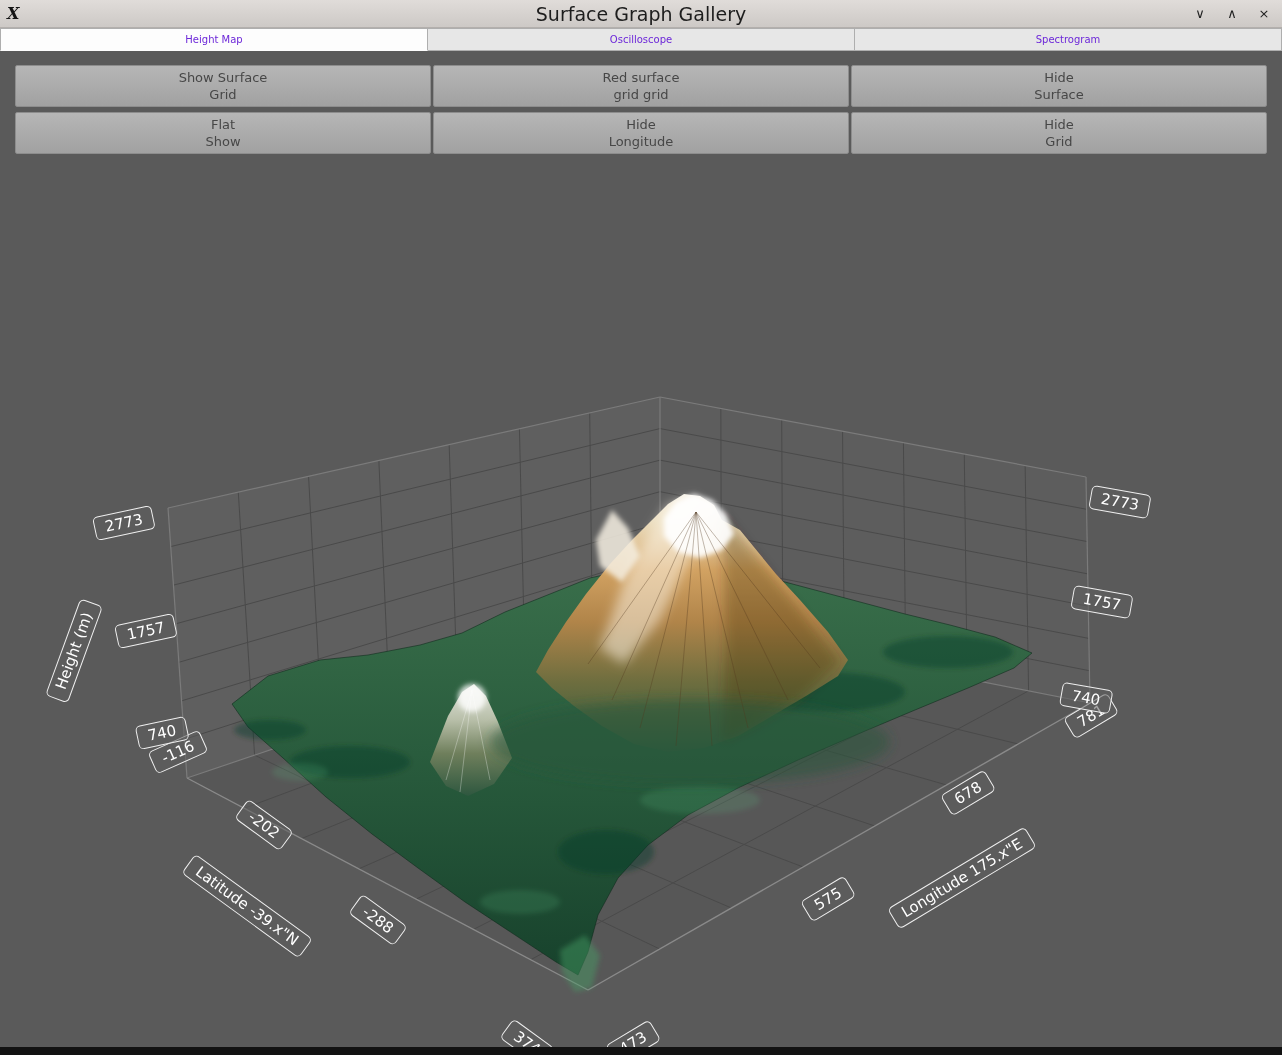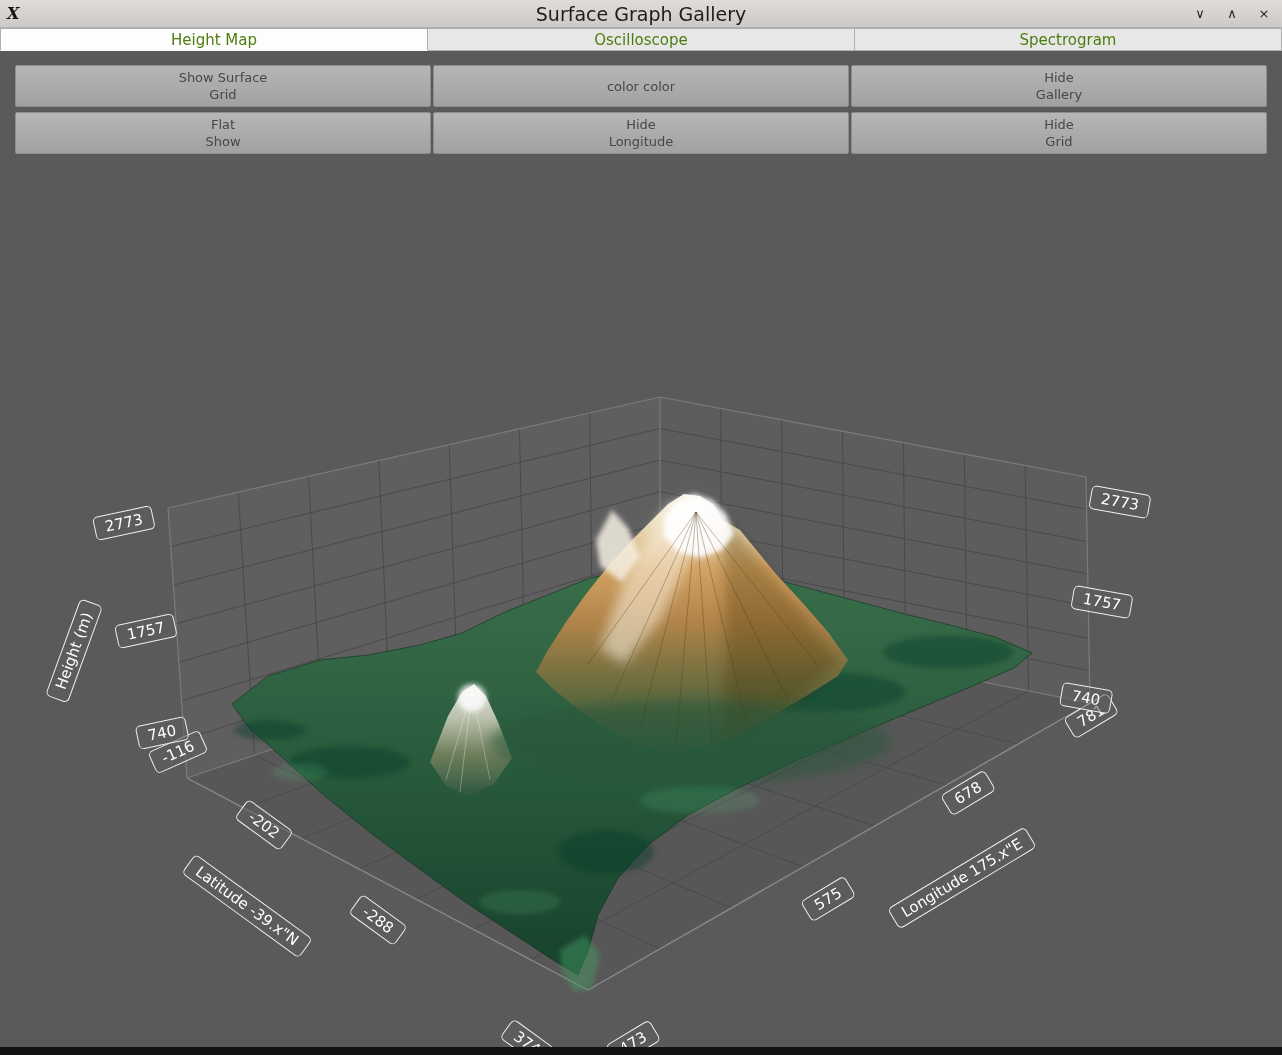--- a/index.html
+++ b/index.html
@@ -28,21 +28,21 @@
   .win-controls { position:absolute; right:10px; top:0; height:28px; display:flex; align-items:center; gap:16px; }
   .win-btn { font-size:13px; color:#222; width:16px; text-align:center; cursor:default; line-height:28px; }
 
   
   .tabbar {
     position:absolute; top:28px; left:0; right:0; height:23px;
     display:flex; background:#f2f2f2; z-index:29;
   }
   .tab {
     flex:1; display:flex; align-items:center; justify-content:center;
-    font-size:15px; color:#4d7c0f;
+    font-size:10px; color:#6d28d9;
     background:#e7e7e7; border:1px solid #aeaeae; border-left:none;
   }
   .tab:first-child { border-left:1px solid #aeaeae; }
   .tab.active { background:#fdfdfd; border-bottom-color:#fdfdfd; }
 
   
   .content {
     position:absolute; top:51px; left:0; right:0; bottom:8px;
     background:#5a5a5a;
   }
@@ -96,25 +96,26 @@
 </div>
 
 <div class="content">
 
   <div class="button-grid">
     <button class="btn">
       <span>Show Surface</span>
       <span>Grid</span>
     </button>
     <button class="btn">
-      <span>color color</span>
+      <span>Red surface</span>
+      <span>grid grid</span>
     </button>
     <button class="btn">
       <span>Hide</span>
-      <span>Gallery</span>
+      <span>Surface</span>
     </button>
     <button class="btn">
       <span>Flat</span>
       <span>Show</span>
     </button>
     <button class="btn">
       <span>Hide</span>
       <span>Longitude</span>
     </button>
     <button class="btn">

